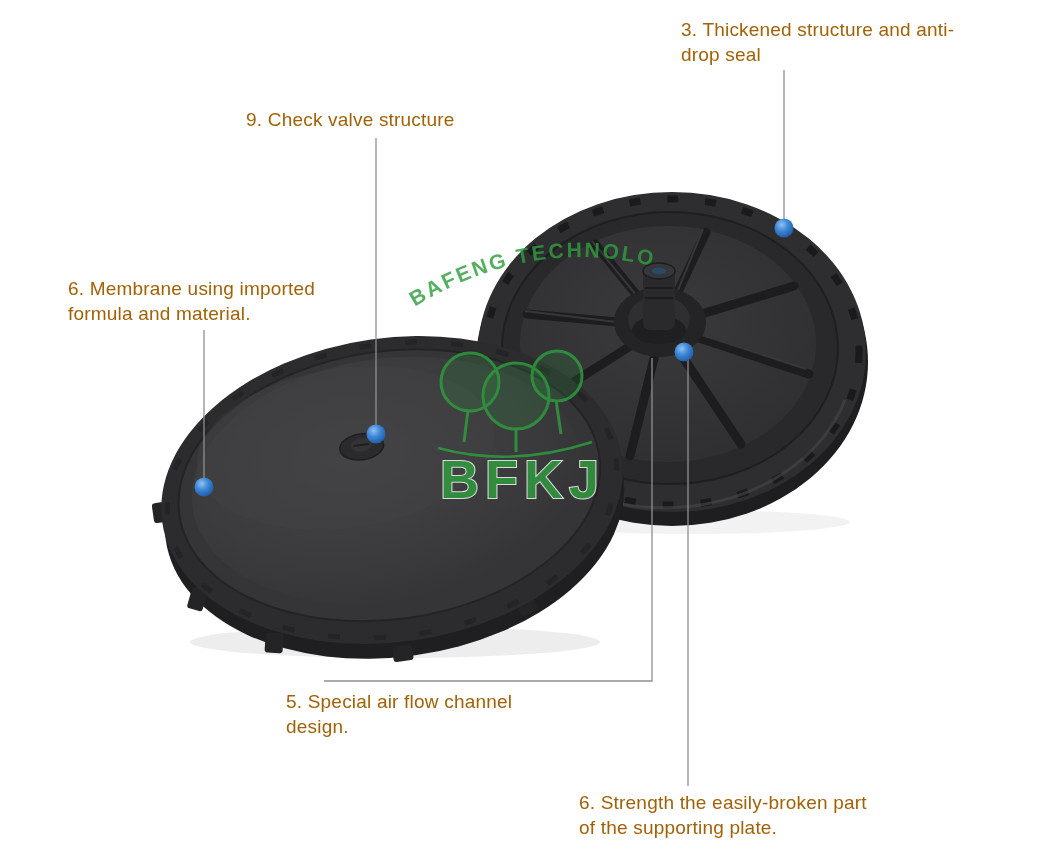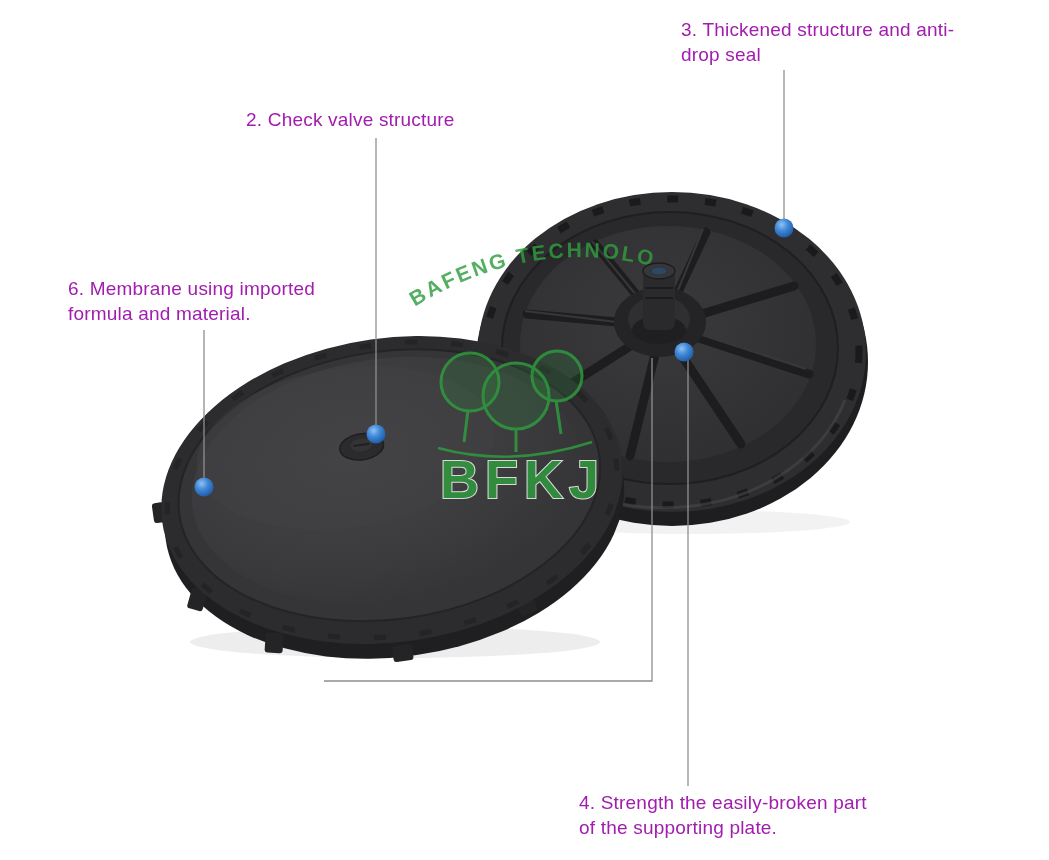--- a/index.html
+++ b/index.html
@@ -17,21 +17,21 @@
   }
   .figure-svg {
     position: absolute;
     left: 0;
     top: 0;
     width: 1049px;
     height: 860px;
   }
   .callout {
     position: absolute;
-    color: #a21caf;
+    color: #a16207;
     font-size: 19px;
     line-height: 1.32;
     letter-spacing: 0.2px;
   }
   .c1 { left: 68px;  top: 276px; width: 300px; }
   .c2 { left: 246px; top: 107px; width: 280px; }
   .c3 { left: 681px; top: 17px;  width: 290px; }
   .c4 { left: 579px; top: 790px; width: 300px; }
   .c5 { left: 286px; top: 689px; width: 280px; }
 </style>
@@ -154,17 +154,18 @@
 
     <g>
       <circle cx="204" cy="487" r="9.5" fill="url(#dotGrad)"></circle>
       <circle cx="376" cy="434" r="9.5" fill="url(#dotGrad)"></circle>
       <circle cx="784" cy="228" r="9.5" fill="url(#dotGrad)"></circle>
       <circle cx="684" cy="352" r="9.5" fill="url(#dotGrad)"></circle>
     </g>
   </svg>
 
   <div class="callout c1">6. Membrane using imported formula and material.</div>
-  <div class="callout c2">2. Check valve structure</div>
+  <div class="callout c2">9. Check valve structure</div>
   <div class="callout c3">3. Thickened structure and anti-drop seal</div>
-  <div class="callout c4">4. Strength the easily-broken part of the supporting plate.</div>
+  <div class="callout c4">6. Strength the easily-broken part of the supporting plate.</div>
+  <div class="callout c5">5. Special air flow channel design.</div>
 
 </div>
 
 </body></html>

